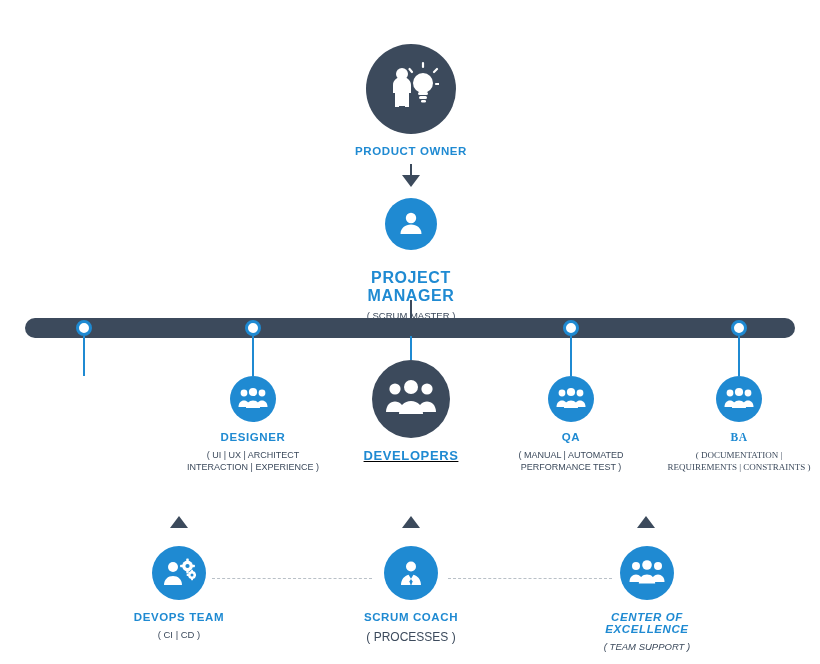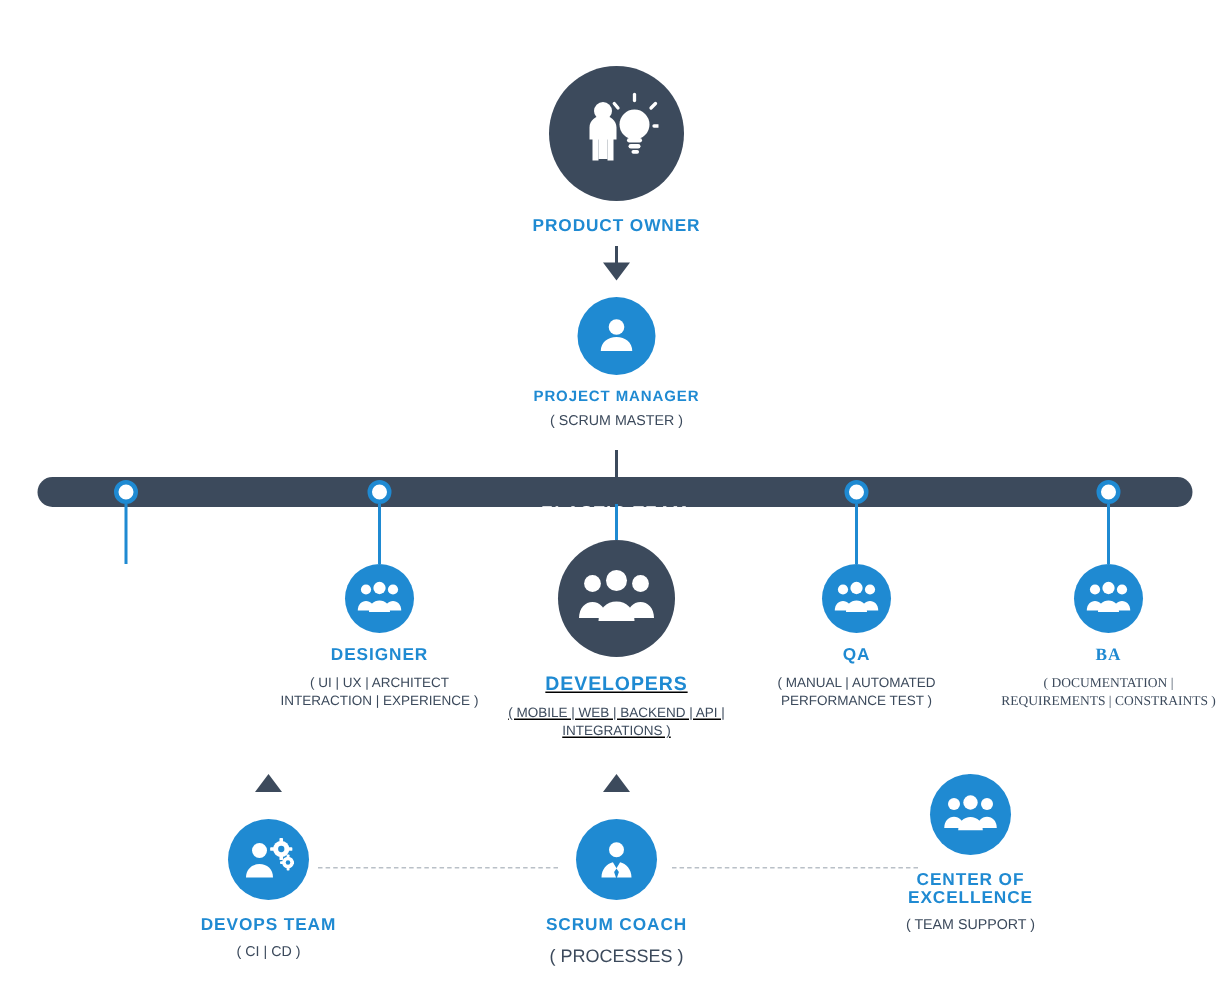--- a/index.html
+++ b/index.html
@@ -142,21 +142,21 @@
 
   <div class="node" style="left:336px; top:198px; width:150px;">
     <div class="circle c-blue" style="width:52px; height:52px;">
       <span>
         <svg width="30" height="30" viewBox="0 0 30 30">
           <circle cx="15" cy="9" r="5.2" fill="#ffffff"></circle>
           <path d="M4.5 25c0-5.8 4.7-9.4 10.5-9.4S25.5 19.2 25.5 25z" fill="#ffffff"></path>
         </svg>
       </span>
     </div>
-    <div class="lbl" style="font-size:10px; margin-top:9px;text-align:center;">PROJECT MANAGER</div>
+    <div class="lbl" style="font-size:16px; margin-top:19px;text-align:center;">PROJECT MANAGER</div>
     <div class="sub" style="font-size:9.5px; margin-top:5px;">( SCRUM MASTER )</div>
   </div>
 
   <div class="vline" style="left:410px; top:300px; width:2px; height:20px;"></div>
 
   <div id="bar">
     <span id="bar-label">ELASTIC TEAM</span>
   </div>
 
   <div class="knob" style="left:76px;"></div>
@@ -198,21 +198,20 @@
           <circle cx="10" cy="11" r="5.6" fill="#ffffff"></circle>
             <path d="M1 34c0-6.6 4.2-10.6 9-10.6S19 27.4 19 34z" fill="#ffffff"></path>
           <circle cx="42" cy="11" r="5.6" fill="#ffffff"></circle>
             <path d="M33 34c0-6.6 4.2-10.6 9-10.6S51 27.4 51 34z" fill="#ffffff"></path>
           <circle cx="26" cy="9" r="7" fill="#ffffff"></circle>
             <path d="M14 36c0-8.1 5.3-13 12-13s12 4.9 12 13z" fill="#ffffff"></path>
         </svg>
       </span>
     </div>
     <div class="lbl" style="font-size:13px; margin-top:10px;">DEVELOPERS</div>
-    <div class="sub" style="font-size:9px; margin-top:6px;">( MOBILE | WEB | BACKEND | API | INTEGRATIONS )</div>
   </div>
 
   <div class="node" style="left:496px; top:376px; width:150px;">
     <div class="circle c-blue" style="width:46px; height:46px;">
       <span>
         <svg width="30" height="24" viewBox="0 0 30 24">
           <circle cx="6" cy="6" r="3.4" fill="#ffffff"></circle>
             <path d="M0.5 20c0-4 2.5-6.4 5.5-6.4S11.5 16 11.5 20z" fill="#ffffff"></path>
           <circle cx="24" cy="6" r="3.4" fill="#ffffff"></circle>
             <path d="M18.5 20c0-4 2.5-6.4 5.5-6.4S29.5 16 29.5 20z" fill="#ffffff"></path>
@@ -285,21 +284,21 @@
           <circle cx="15" cy="8.5" r="5" fill="#ffffff"></circle>
           <path d="M5 27c0-5.5 3.6-9.4 7.6-10.2l2.4 4 2.4-4C21.4 17.6 25 21.5 25 27z" fill="#ffffff"></path>
           <path d="M15 21l1.6 2.4-1.6 4.6-1.6-4.6z" fill="#1f8ad2"></path>
         </svg>
       </span>
     </div>
     <div class="lbl" style="font-size:11.5px; margin-top:11px;">SCRUM COACH</div>
     <div class="sub" style="font-size:12px; margin-top:6px;">( PROCESSES )</div>
   </div>
 
-  <div class="node" style="left:571px; top:516px; width:152px;">
+  <div class="node" style="left:571px; top:546px; width:152px;font-style:italic;">
     <div class="circle c-blue" style="width:54px; height:54px;">
       <span>
         <svg width="36" height="28" viewBox="0 0 36 28">
           <circle cx="7" cy="7" r="4" fill="#ffffff"></circle>
             <path d="M0.5 23c0-4.7 3-7.5 6.5-7.5S13.5 18.3 13.5 23z" fill="#ffffff"></path>
           <circle cx="29" cy="7" r="4" fill="#ffffff"></circle>
             <path d="M22.5 23c0-4.7 3-7.5 6.5-7.5S35.5 18.3 35.5 23z" fill="#ffffff"></path>
           <circle cx="18" cy="6" r="4.8" fill="#ffffff"></circle>
             <path d="M9.8 24.5c0-5.5 3.7-8.9 8.2-8.9s8.2 3.4 8.2 8.9z" fill="#ffffff"></path>
         </svg>

